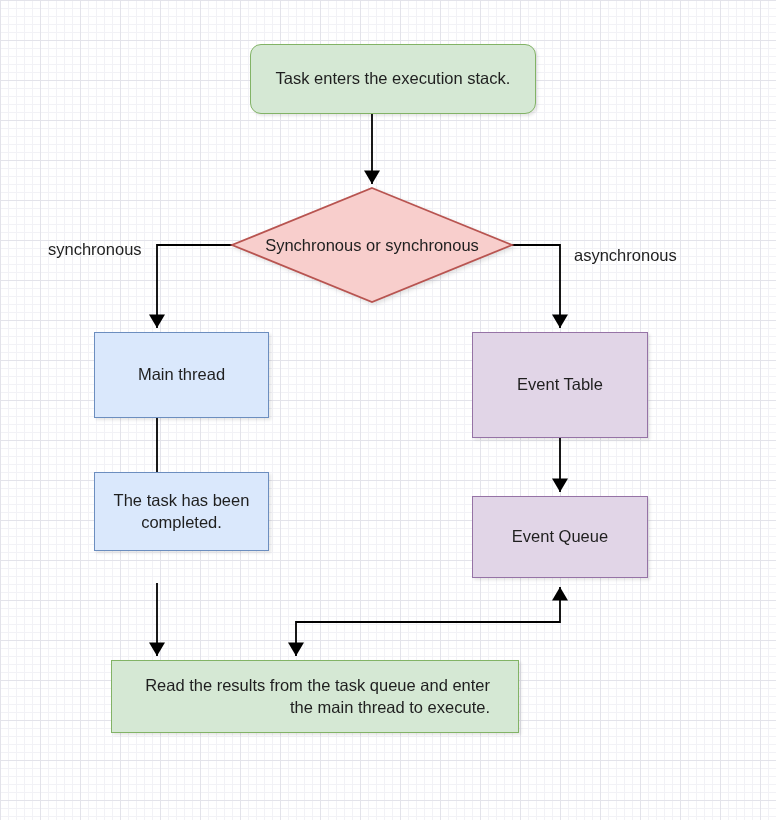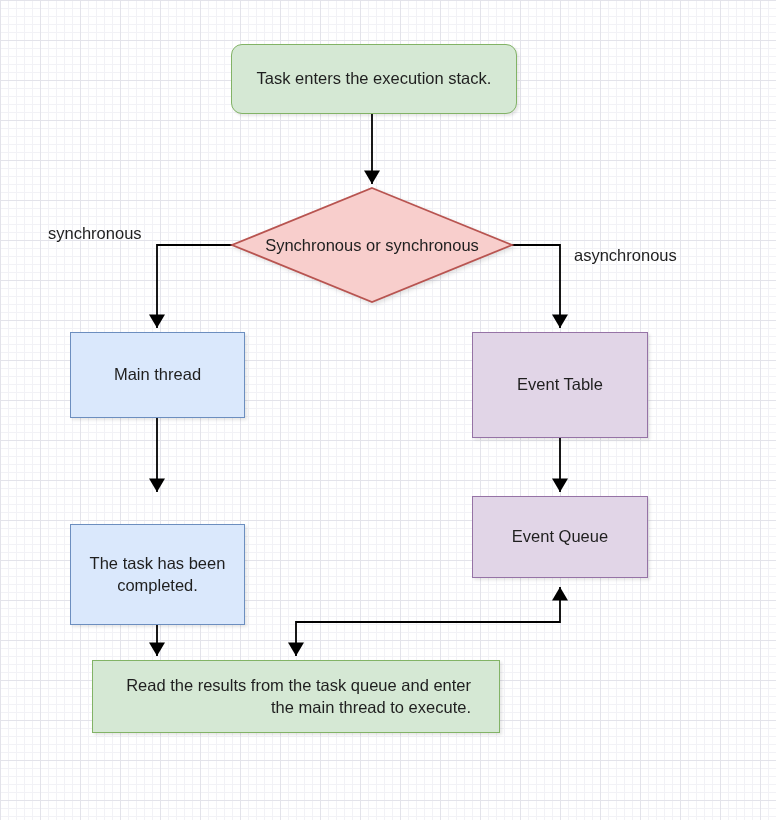--- a/index.html
+++ b/index.html
@@ -30,38 +30,38 @@
     position: absolute;
     box-sizing: border-box;
     display: flex;
     align-items: center;
     justify-content: center;
     text-align: center;
     font-size: 16.5px;
     line-height: 1.32;
     box-shadow: 2px 2px 3px rgba(0,0,0,0.10);
   }
-  .node.green  { background: var(--green-fill, #d5e8d4);  border: 1.5px solid var(--green-border, #82b366); }
-  .node.blue   { background: var(--blue-fill, #dae8fc);   border: 1.5px solid var(--blue-border, #6c8ebf); }
+  .node.green  { background: var(--green-fill, #d5e8d4);  border: 1.5px solid var(--green-border, #82b366); margin-left: 19px; }
+  .node.blue   { background: var(--blue-fill, #dae8fc);   border: 1.5px solid var(--blue-border, #6c8ebf); margin-left: 24px; }
   .node.purple { background: var(--purple-fill, #e1d5e7); border: 1.5px solid var(--purple-border, #9673a6); }
   .node.rounded { border-radius: 11px; }
   .node.left-text { justify-content: flex-start; text-align: right; padding: 0 28px 0 6px; }
   .decision-label {
     position: absolute;
     left: 242px; top: 236px; width: 260px;
     text-align: center;
     font-size: 16.5px;
     white-space: nowrap;
   }
   .edge-label {
     position: absolute;
     font-size: 16.5px;
     white-space: nowrap;
   }
-  .lbl-sync     { left: 48px;  top: 224px; }
+  .lbl-sync     { left: 48px;  top: 240px; }
   .lbl-async    { left: 574px; top: 246px; }
   .lbl-register { left: 564px; top: 438px; }
 </style>
 </head>
 <body>
 
 <div class="canvas">
 
   <svg class="edges" width="776" height="820" viewBox="0 0 776 820">
     <defs>
@@ -94,21 +94,21 @@
   <div class="decision-label">Synchronous or synchronous</div>
 
   <div class="node blue" style="left:70px; top:332px; width:175px; height:86px;">
     <span>Main thread</span>
   </div>
 
   <div class="node purple" style="left:472px; top:332px; width:176px; height:106px;">
     <span>Event Table</span>
   </div>
 
-  <div class="node blue" style="left:70px; top:524px; width:175px; height:101px; padding:0 14px;">
+  <div class="node blue" style="left:70px; top:472px; width:175px; height:79px; padding:0 14px;">
     <span>The task has been completed.</span>
   </div>
 
   <div class="node purple" style="left:472px; top:496px; width:176px; height:82px;">
     <span>Event Queue</span>
   </div>
 
   <div class="node green left-text" style="left:92px; top:660px; width:408px; height:73px;">
     <span>Read the results from the task queue and enter the main thread to execute.</span>
   </div>

